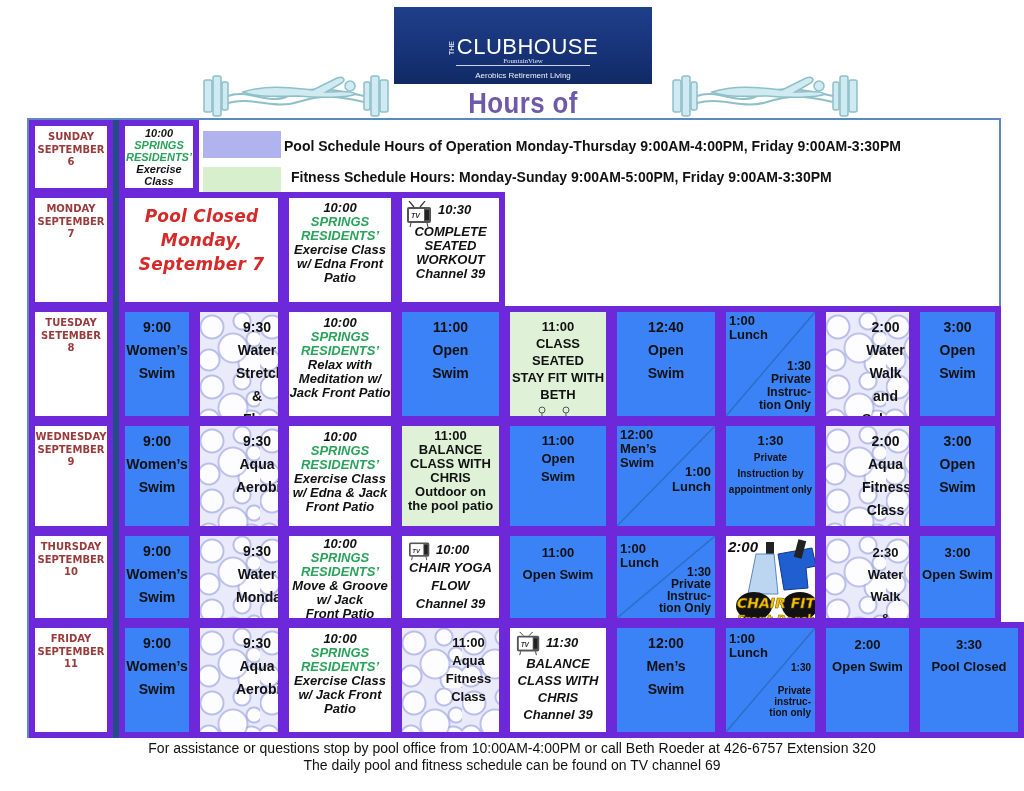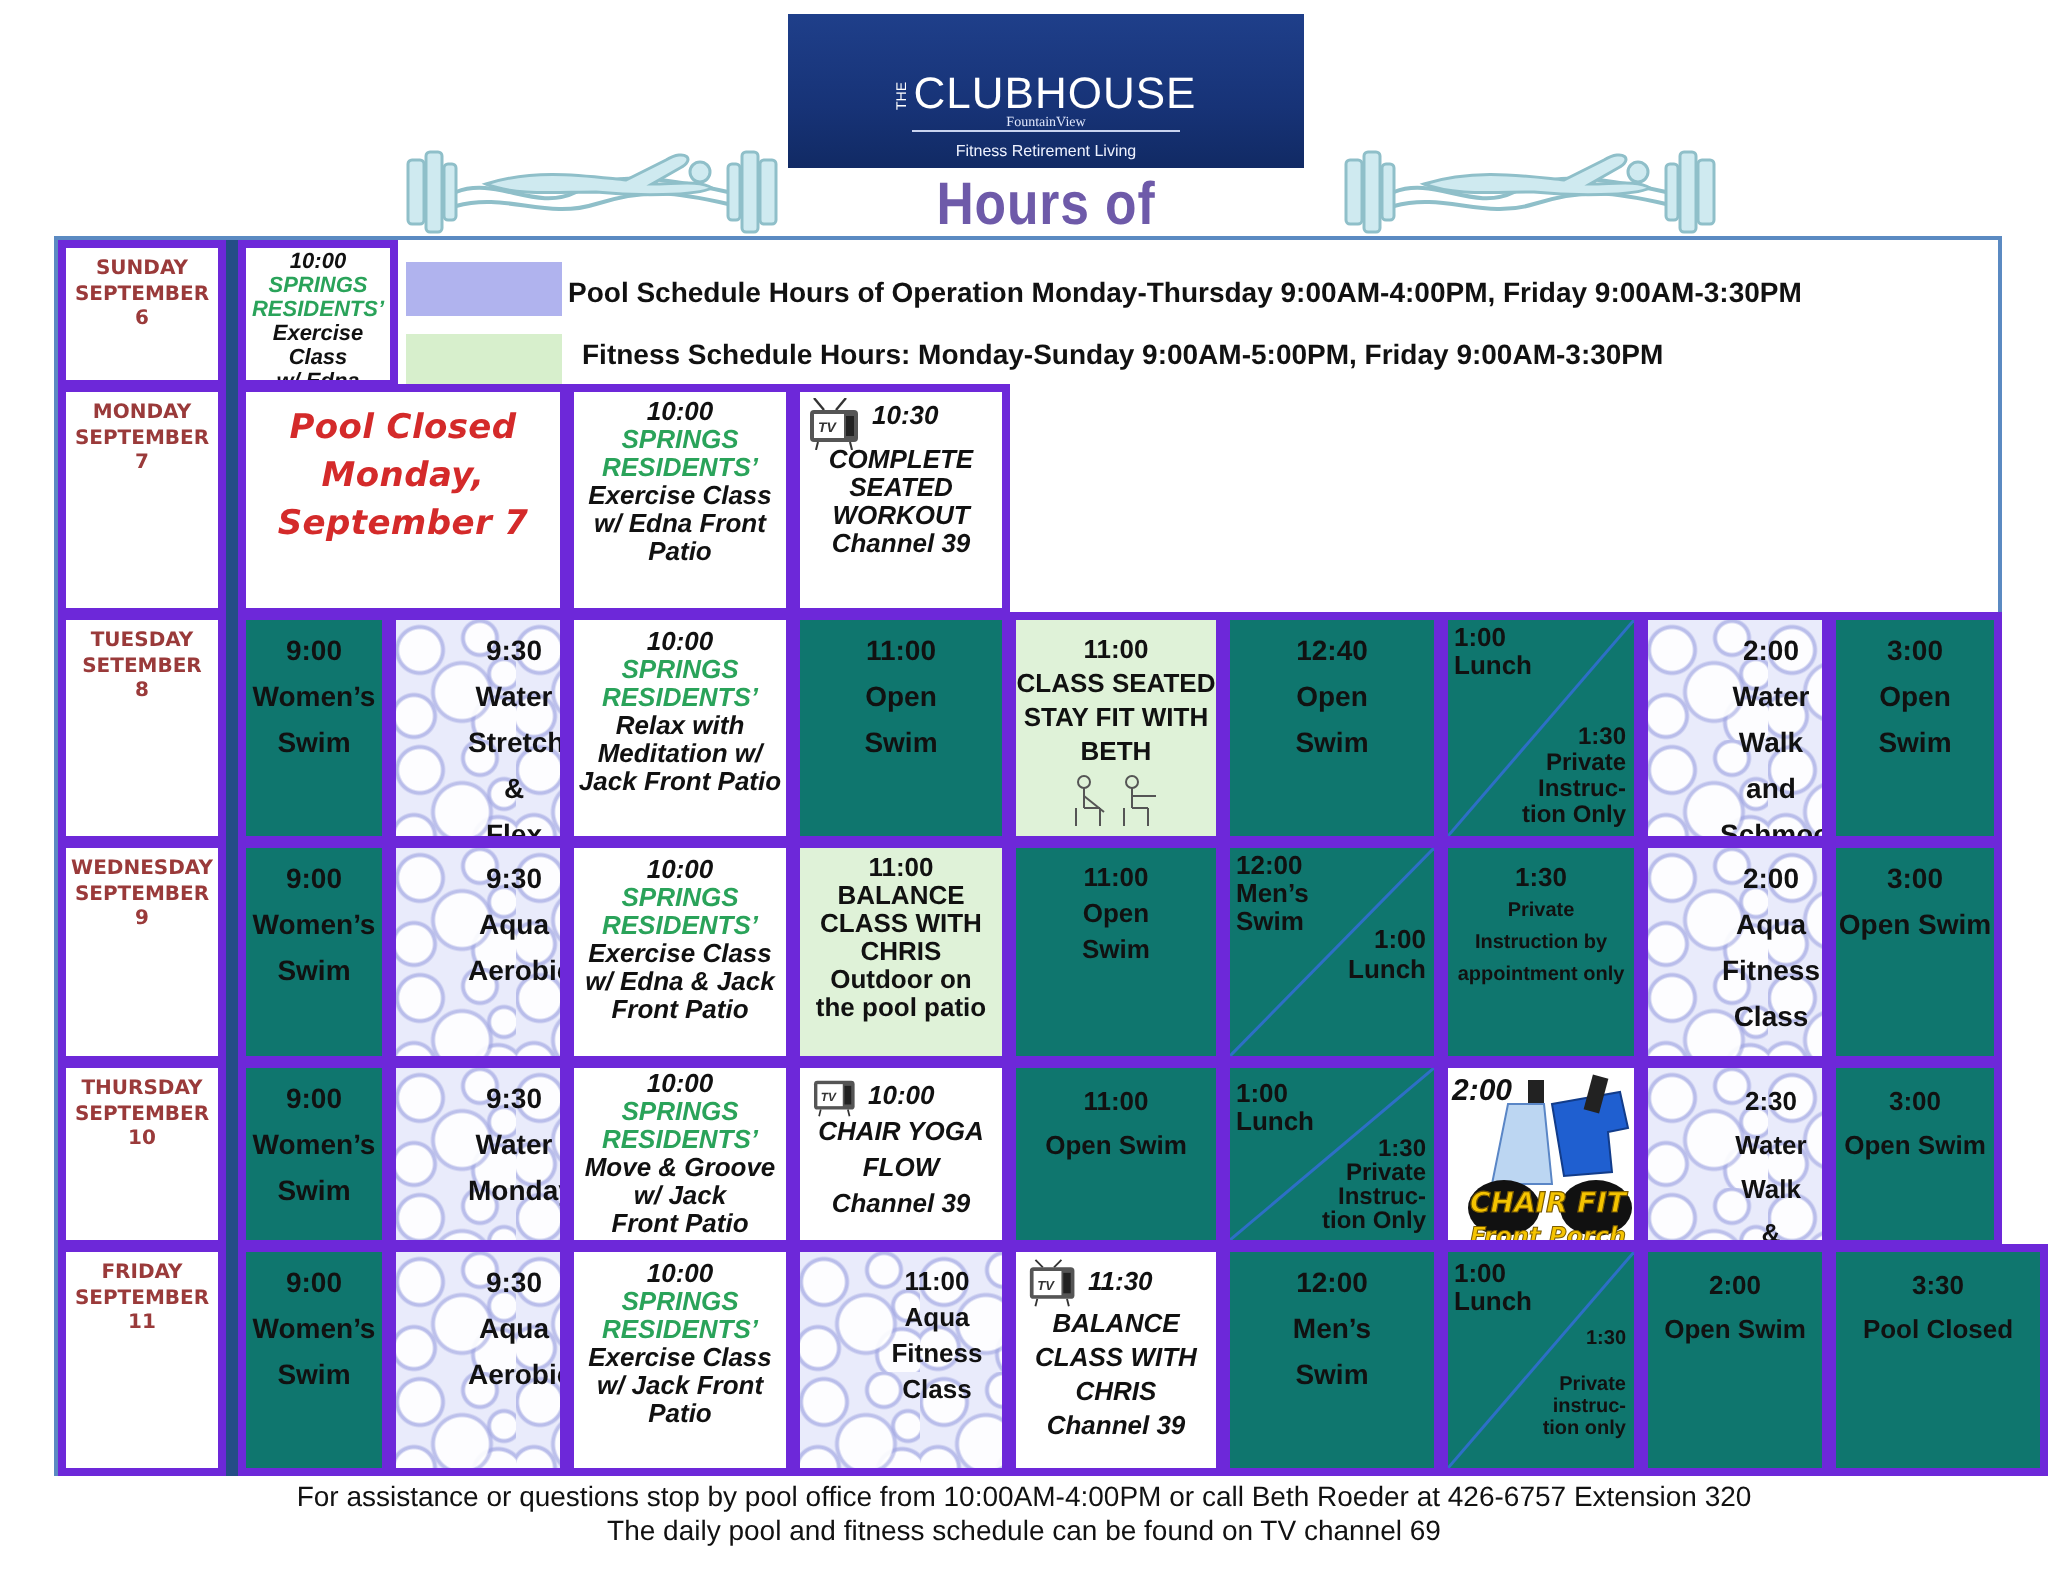--- a/index.html
+++ b/index.html
@@ -15,26 +15,26 @@
   .logo .sub { position: absolute; left: 0; right: 0; top: 50px; font-size: 7px; font-family: "Liberation Serif", serif; color: #dfe6fb; }
   .logo .tag { position: absolute; left: 0; right: 0; top: 64px; font-size: 8px; color: #eef2ff; }
 
   .title { position: absolute; left: 398px; top: 86px; width: 250px; text-align: center; font-size: 30px; font-weight: bold; color: #6e5aa9; letter-spacing: 0.5px; transform: scaleX(0.86); transform-origin: center; font-family: "Liberation Sans", sans-serif; }
 
   .swimmer { position: absolute; top: 66px; width: 200px; height: 54px; }
   .swimmer.left { left: 198px; }
   .swimmer.right { left: 667px; }
 
   .grid { position: absolute; left: 27px; top: 118px; width: 974px; height: 620px; border: 2px solid #5b8ac2; background: #fff; }
-  .cell { position: absolute; border: 4px solid #6d28d9; text-align: center; font-weight: bold; font-size: 13px; line-height: 1.25; overflow: hidden; }
+  .cell { position: absolute; border: 6px solid #6d28d9; text-align: center; font-weight: bold; font-size: 13px; line-height: 1.25; overflow: hidden; }
   .day { color: #9a3a3a; font-family: "DejaVu Sans", sans-serif; font-size: 10px; font-weight: bold; line-height: 1.25; padding-top: 5px; background: #fff; }
   .stripe { position: absolute; left: 83px; top: 72px; width: 8px; height: 546px; background: #244d86; }
   .stripe-top { position: absolute; left: 83px; top: 0; width: 8px; height: 72px; background: #244d86; }
 
-  .pool { background: #0f766e; }
+  .pool { background: #3b82f6; }
   .green { background: #dff2d8; }
   .white { background: #ffffff; font-style: italic; }
   .bubbles { background-color: #e9ebfb;
     background-image:
       radial-gradient(circle at 20% 25%, rgba(255,255,255,0.9) 0 10px, rgba(160,165,225,0.65) 11px 12px, transparent 13px),
       radial-gradient(circle at 70% 15%, rgba(255,255,255,0.9) 0 7px, rgba(160,165,225,0.65) 8px 9px, transparent 10px),
       radial-gradient(circle at 55% 60%, rgba(255,255,255,0.9) 0 13px, rgba(160,165,225,0.6) 14px 15px, transparent 16px),
       radial-gradient(circle at 15% 80%, rgba(255,255,255,0.9) 0 9px, rgba(160,165,225,0.65) 10px 11px, transparent 12px),
       radial-gradient(circle at 85% 85%, rgba(255,255,255,0.9) 0 11px, rgba(160,165,225,0.65) 12px 13px, transparent 14px),
       radial-gradient(circle at 90% 45%, rgba(255,255,255,0.9) 0 6px, rgba(160,165,225,0.65) 7px 8px, transparent 9px);
@@ -60,21 +60,21 @@
   .tv { display: inline-block; vertical-align: middle; }
   .footer { position: absolute; left: 0; width: 1024px; text-align: center; font-size: 14px; color: #111; }
 </style>
 </head>
 <body>
 
 <div class="logo">
   <div class="brand"><span class="the">THE</span><span>CLUBHOUSE</span></div>
   <div class="sub">FountainView</div>
   <div class="rule" style="top:58px"></div>
-  <div class="tag">Fitness Retirement Living</div>
+  <div class="tag">Aerobics Retirement Living</div>
 </div>
 
 <div class="title">Hours of Operation</div>
 
 <svg class="swimmer left" viewBox="0 0 200 54">
   <g fill="#cfeaf0" stroke="#8fbfc9" stroke-width="1.5">
     <rect x="6" y="14" width="8" height="32" rx="2"></rect>
       <rect x="15" y="10" width="8" height="40" rx="2"></rect>
       <rect x="24" y="16" width="6" height="28" rx="2"></rect>
     <rect x="166" y="16" width="6" height="28" rx="2"></rect>

